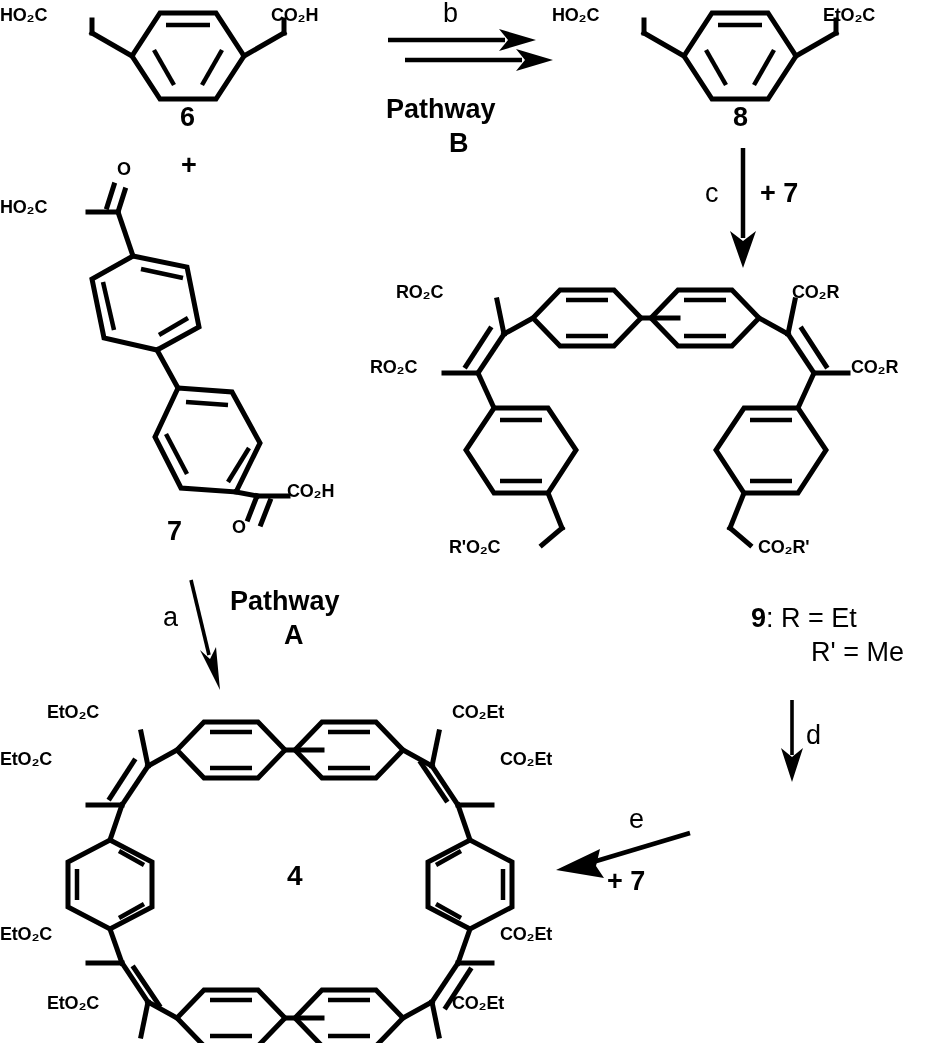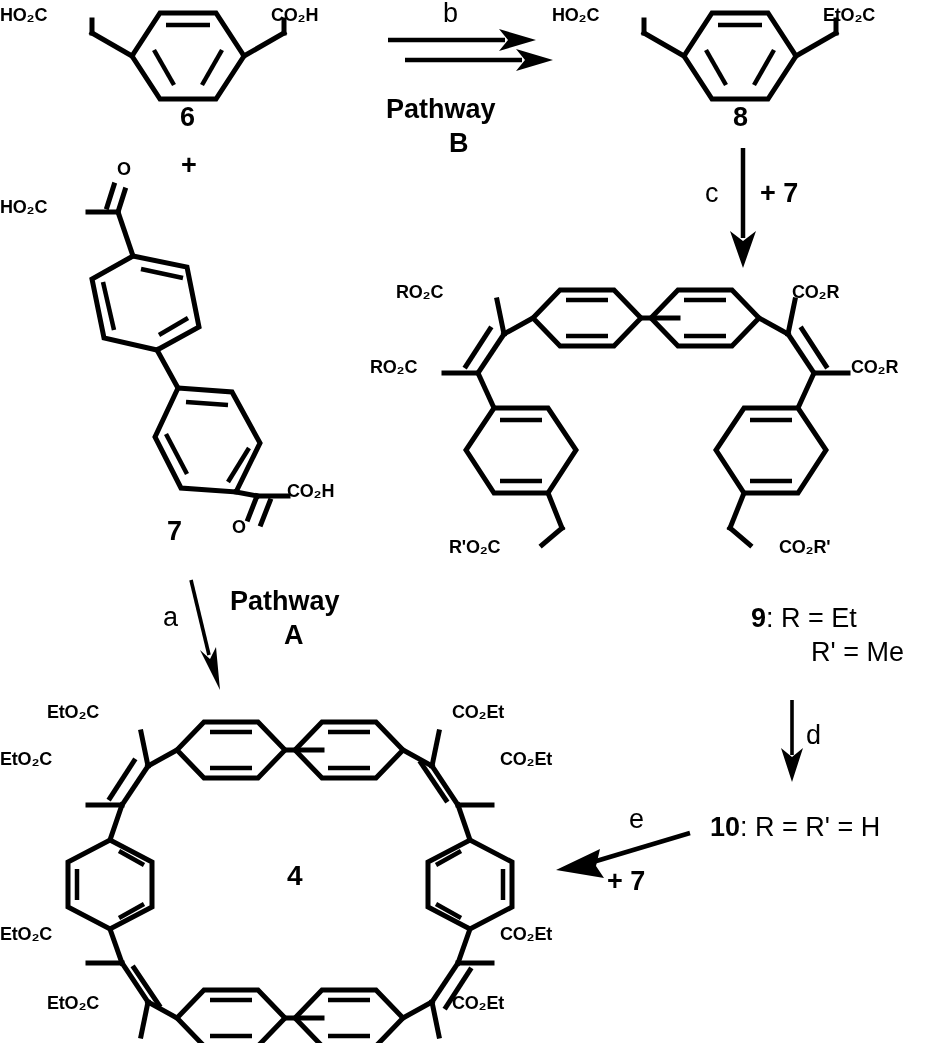--- a/index.html
+++ b/index.html
@@ -304,28 +304,27 @@
   <div class="lbl pathway" style="left:284px; top:622px;"><span>A</span></div>
 
   <div class="lbl cond" style="left:705px; top:180px;"><span>c</span></div>
   <div class="lbl plus" style="left:760px; top:180px;"><span>+ 7</span></div>
 
   <div class="lbl formula" style="left:396px; top:283px;"><span>RO₂C</span></div>
   <div class="lbl formula" style="left:370px; top:358px;"><span>RO₂C</span></div>
   <div class="lbl formula" style="left:792px; top:283px;"><span>CO₂R</span></div>
   <div class="lbl formula" style="left:851px; top:358px;"><span>CO₂R</span></div>
   <div class="lbl formula" style="left:449px; top:538px;"><span>R'O₂C</span></div>
-  <div class="lbl formula" style="left:779px; top:538px;"><span>CO₂R'</span></div>
+  <div class="lbl formula" style="left:758px; top:538px;"><span>CO₂R'</span></div>
 
   <div class="lbl defn" style="left:751px; top:605px;"><b>9</b><span>: R = Et</span></div>
   <div class="lbl defn" style="left:811px; top:639px;"><span>R' = Me</span></div>
 
   <div class="lbl cond" style="left:806px; top:722px;"><span>d</span></div>
 
-  <div class="lbl defn" style="left:710px; top:814px;"><b>10</b><span>: R = R' = H</span></div>
 
   <div class="lbl cond" style="left:629px; top:806px;"><span>e</span></div>
   <div class="lbl plus" style="left:607px; top:868px;"><span>+ 7</span></div>
 
   <div class="lbl formula" style="left:47px; top:703px;"><span>EtO₂C</span></div>
   <div class="lbl formula" style="left:0px; top:750px;"><span>EtO₂C</span></div>
   <div class="lbl formula" style="left:452px; top:703px;"><span>CO₂Et</span></div>
   <div class="lbl formula" style="left:500px; top:750px;"><span>CO₂Et</span></div>
   <div class="lbl formula" style="left:0px; top:925px;"><span>EtO₂C</span></div>
   <div class="lbl formula" style="left:47px; top:994px;"><span>EtO₂C</span></div>

